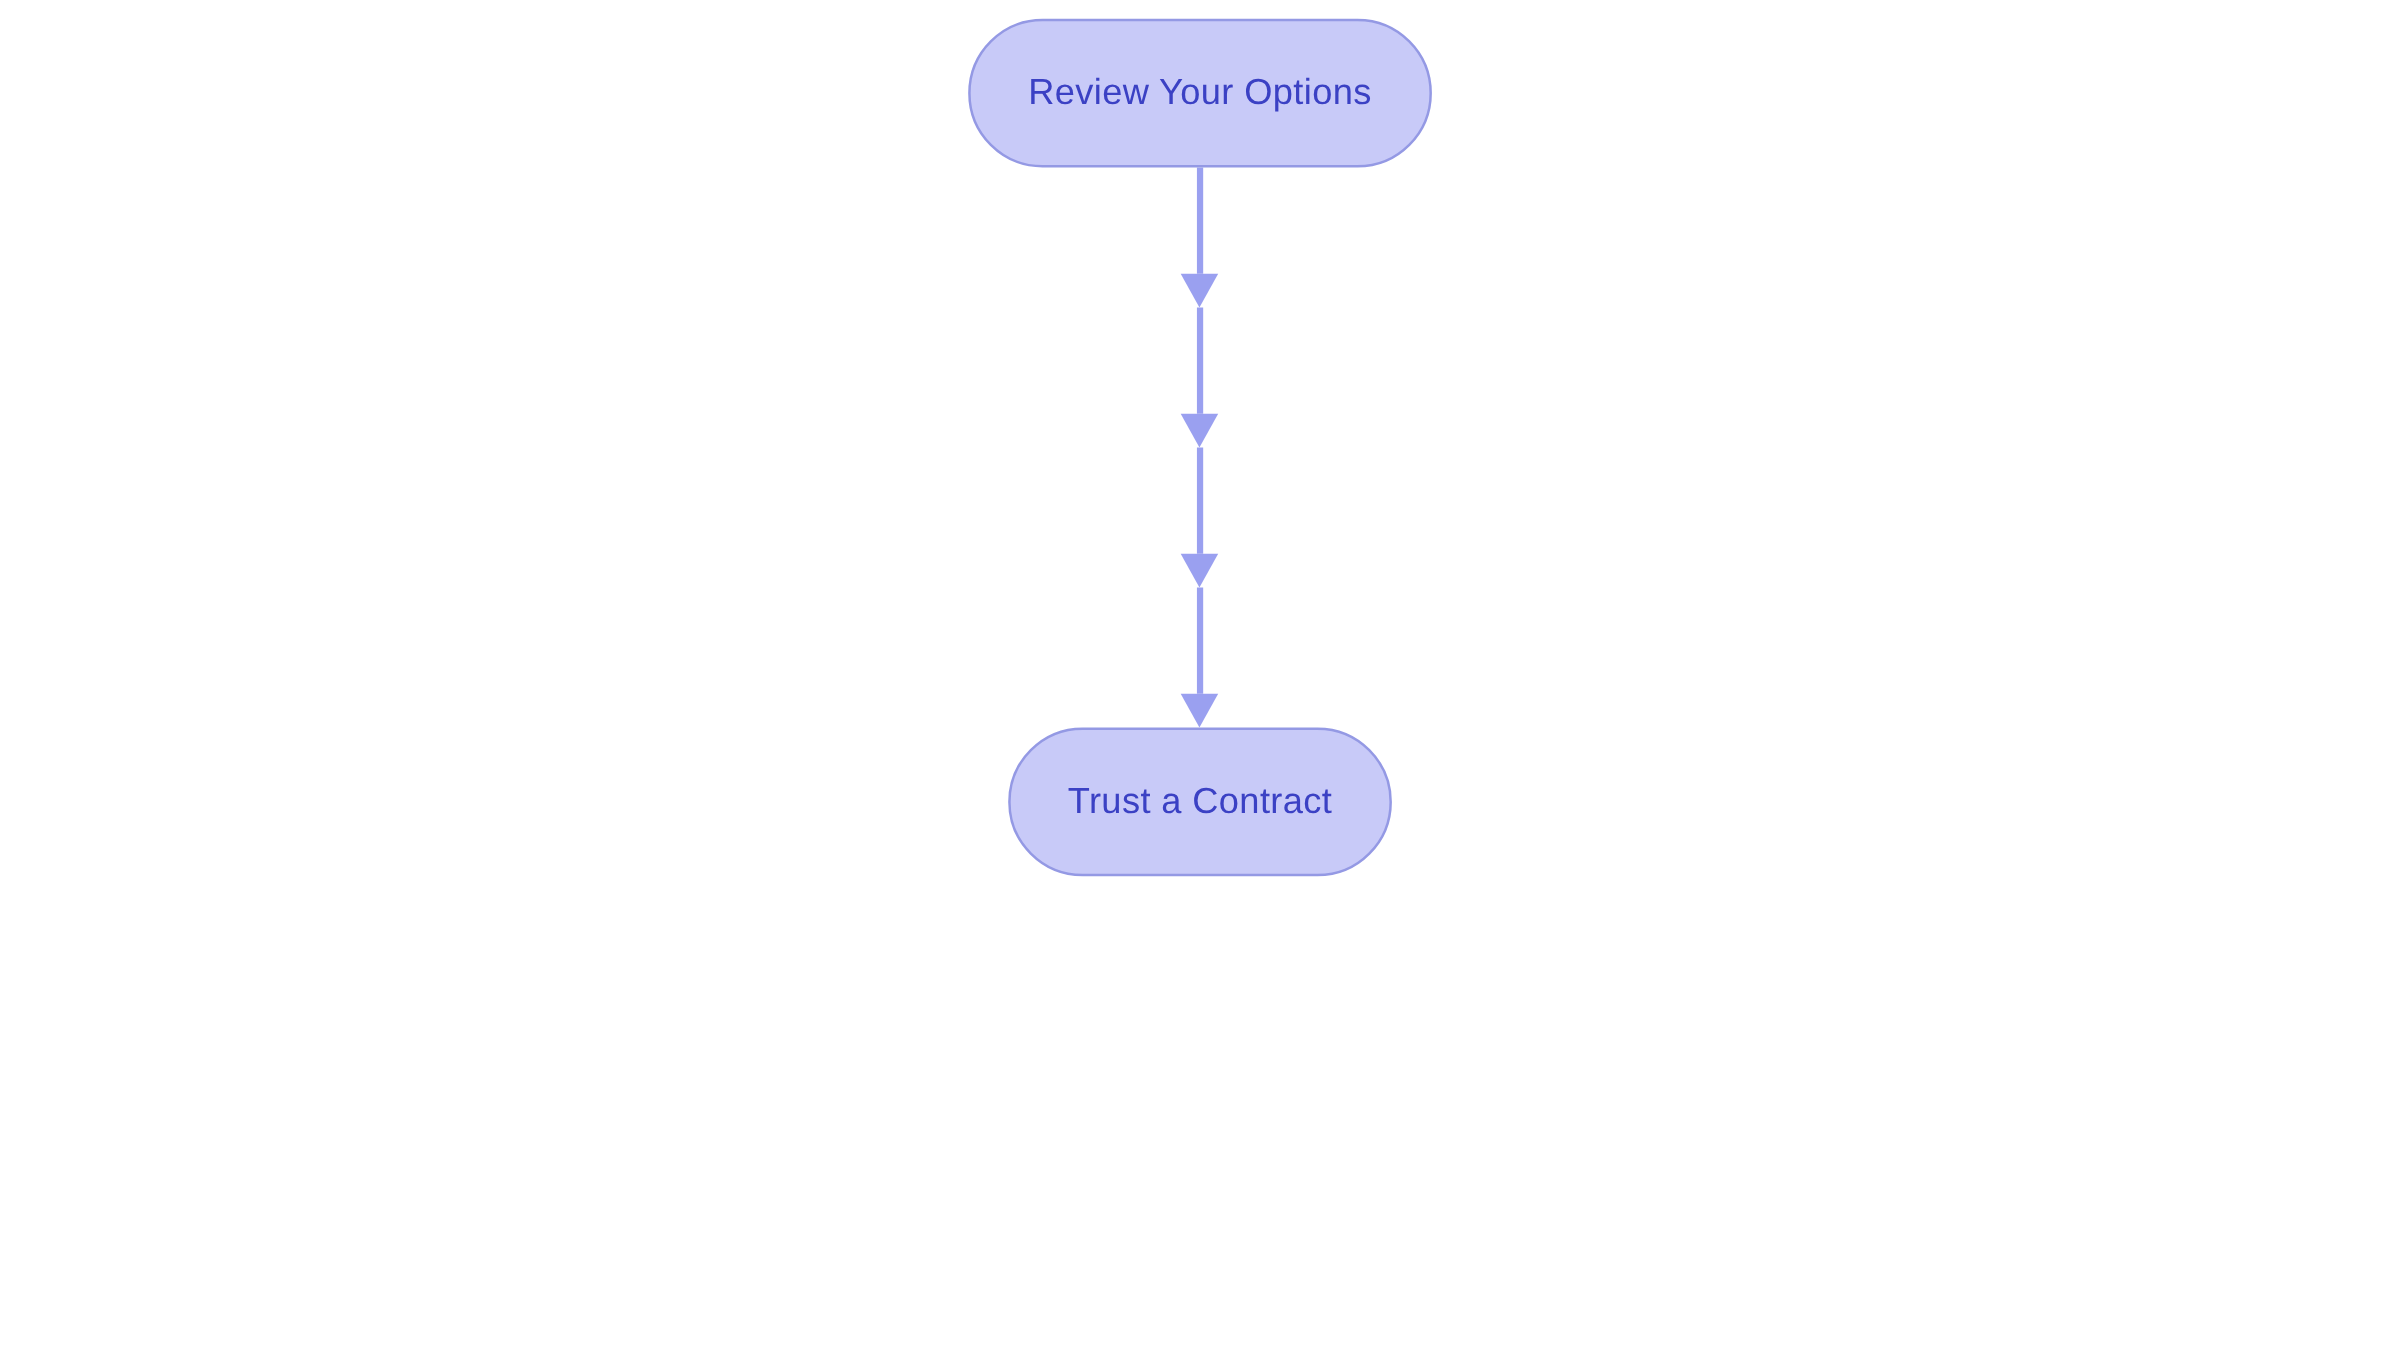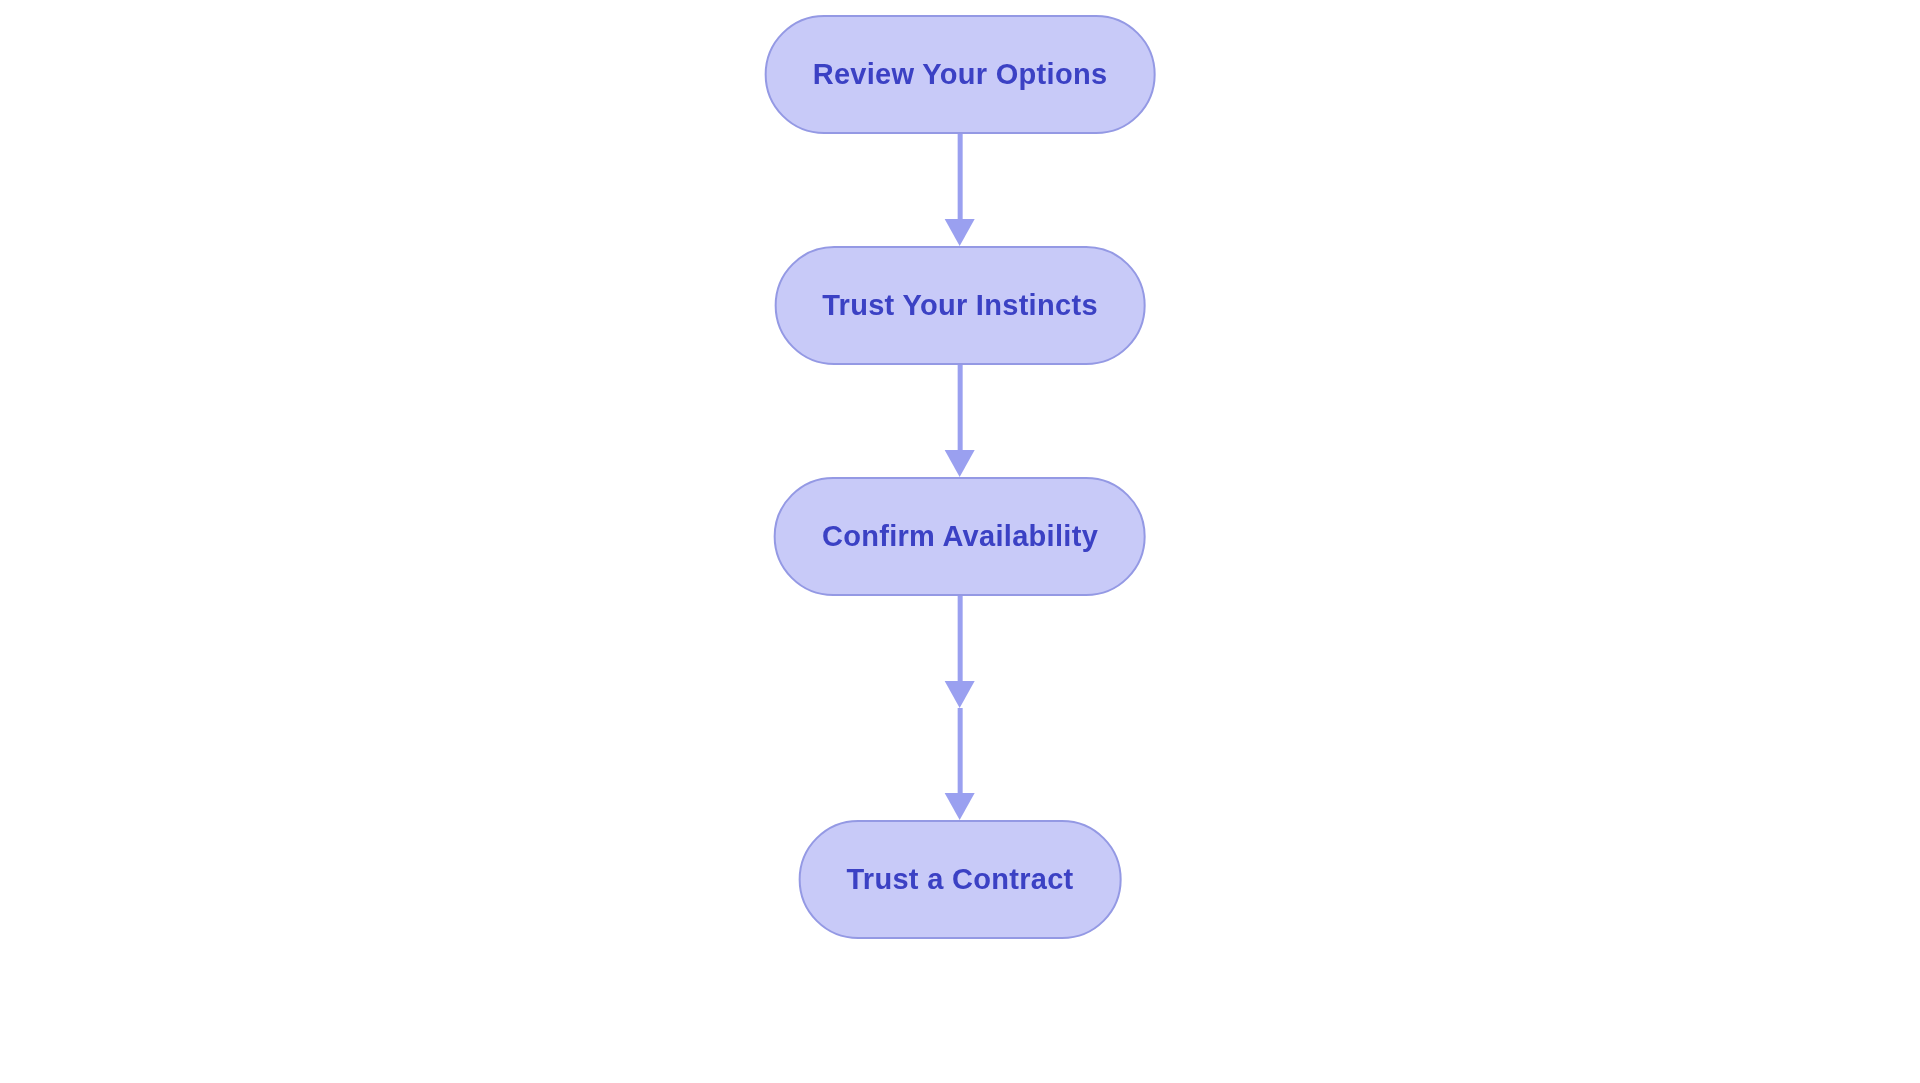--- a/index.html
+++ b/index.html
@@ -31,21 +31,20 @@
     align-items: center;
     justify-content: center;
     background: var(--node-fill, #c8caf8);
     border: 2px solid var(--node-border, #9499e4);
     border-radius: 60px;
     color: var(--node-text, #3b41c4);
     font-size: 29px;
     letter-spacing: 0.3px;
     white-space: nowrap;
     text-align: center;
-    font-weight: bold;
   }
   .connector {
     height: 112px;
     width: 32px;
     display: flex;
     flex-direction: column;
     align-items: center;
   }
   .connector-line {
     width: 5px;
@@ -68,32 +67,26 @@
 
     <div class="node">
       <span>Review Your Options</span>
     </div>
 
     <div class="connector">
       <div class="connector-line"></div>
       <div class="connector-head"></div>
     </div>
 
-    <div class="node">
-      <span>Trust Your Instincts</span>
-    </div>
 
     <div class="connector">
       <div class="connector-line"></div>
       <div class="connector-head"></div>
     </div>
 
-    <div class="node">
-      <span>Confirm Availability</span>
-    </div>
 
     <div class="connector">
       <div class="connector-line"></div>
       <div class="connector-head"></div>
     </div>
 
 
     <div class="connector">
       <div class="connector-line"></div>
       <div class="connector-head"></div>

